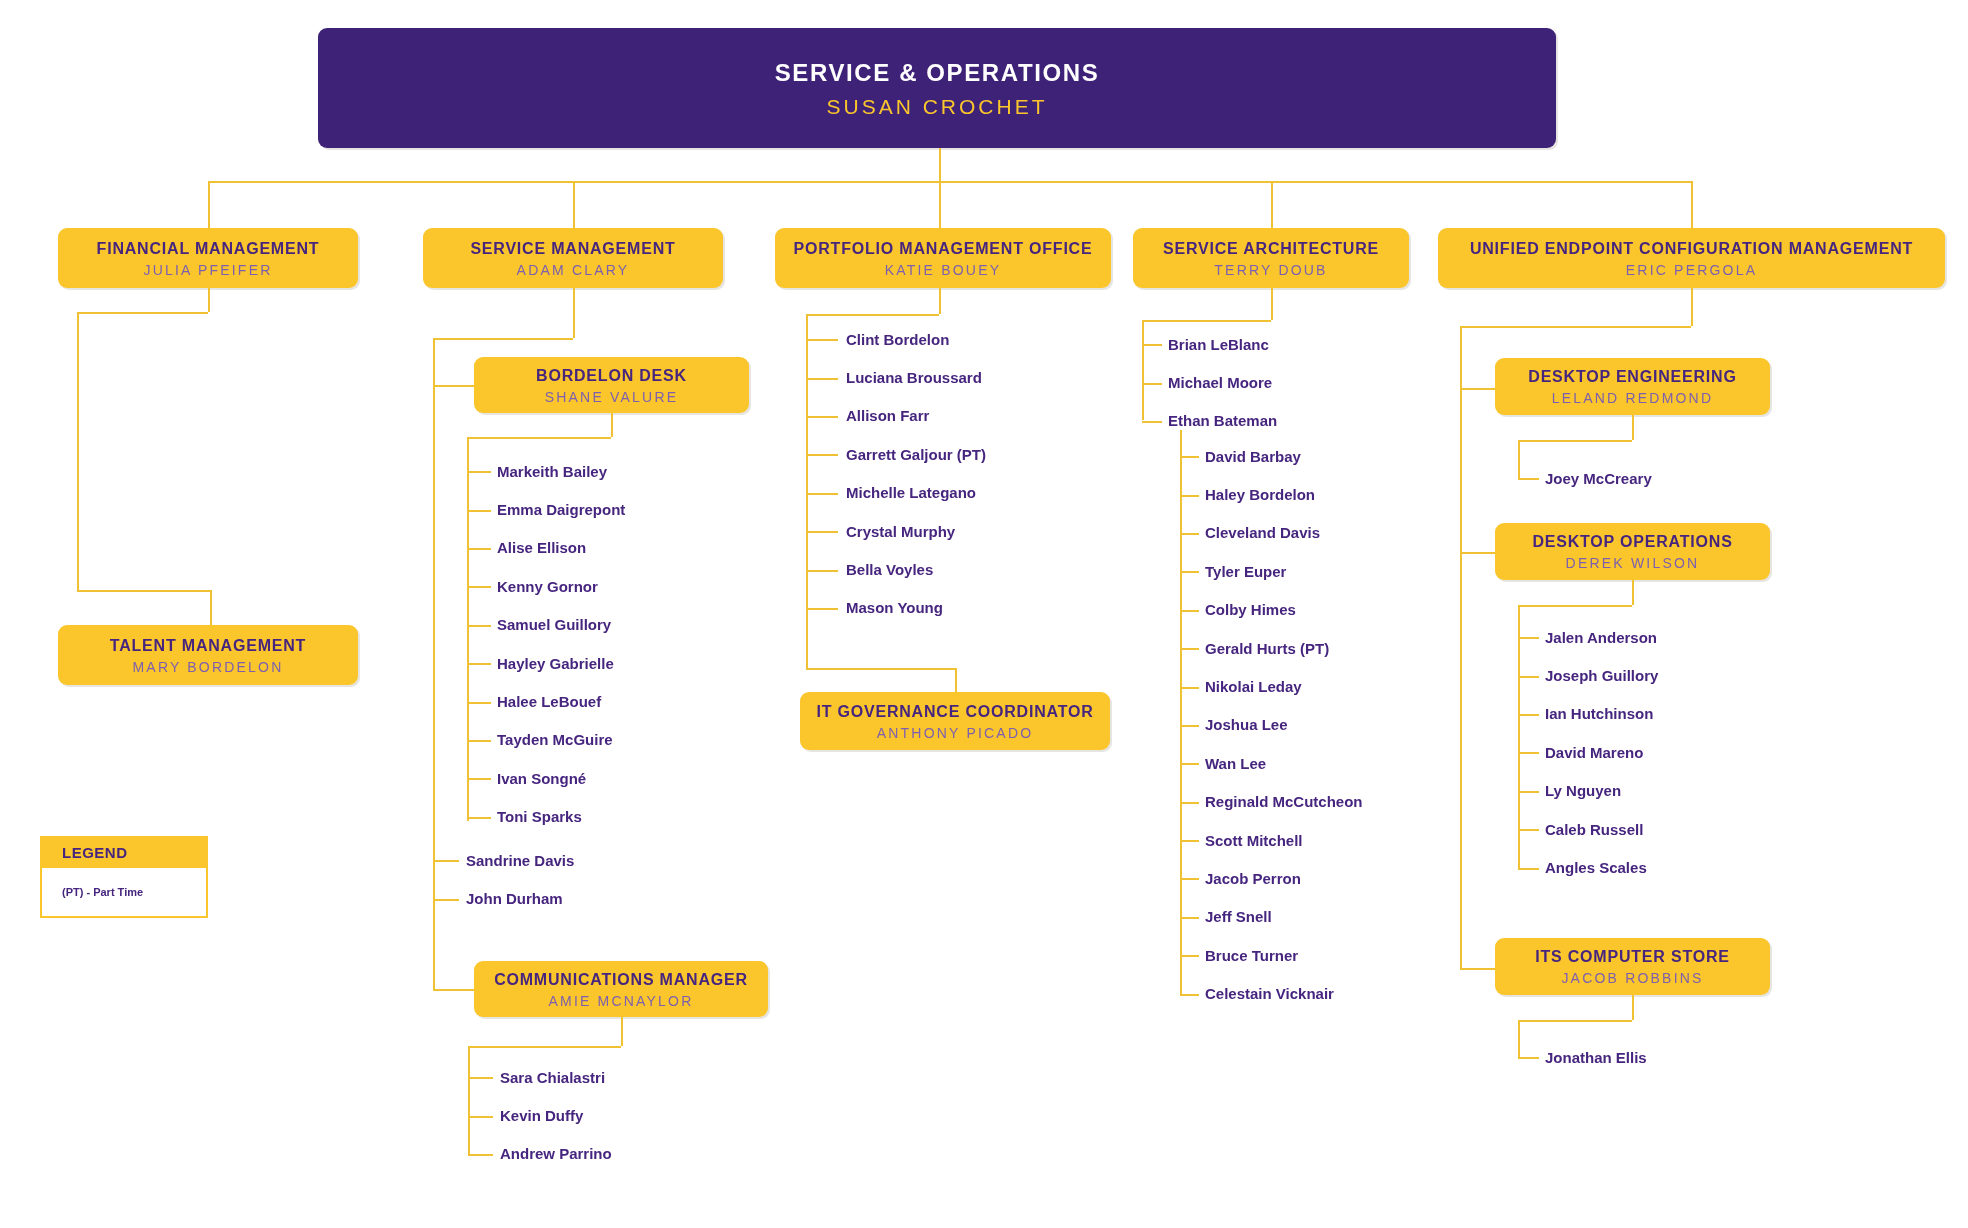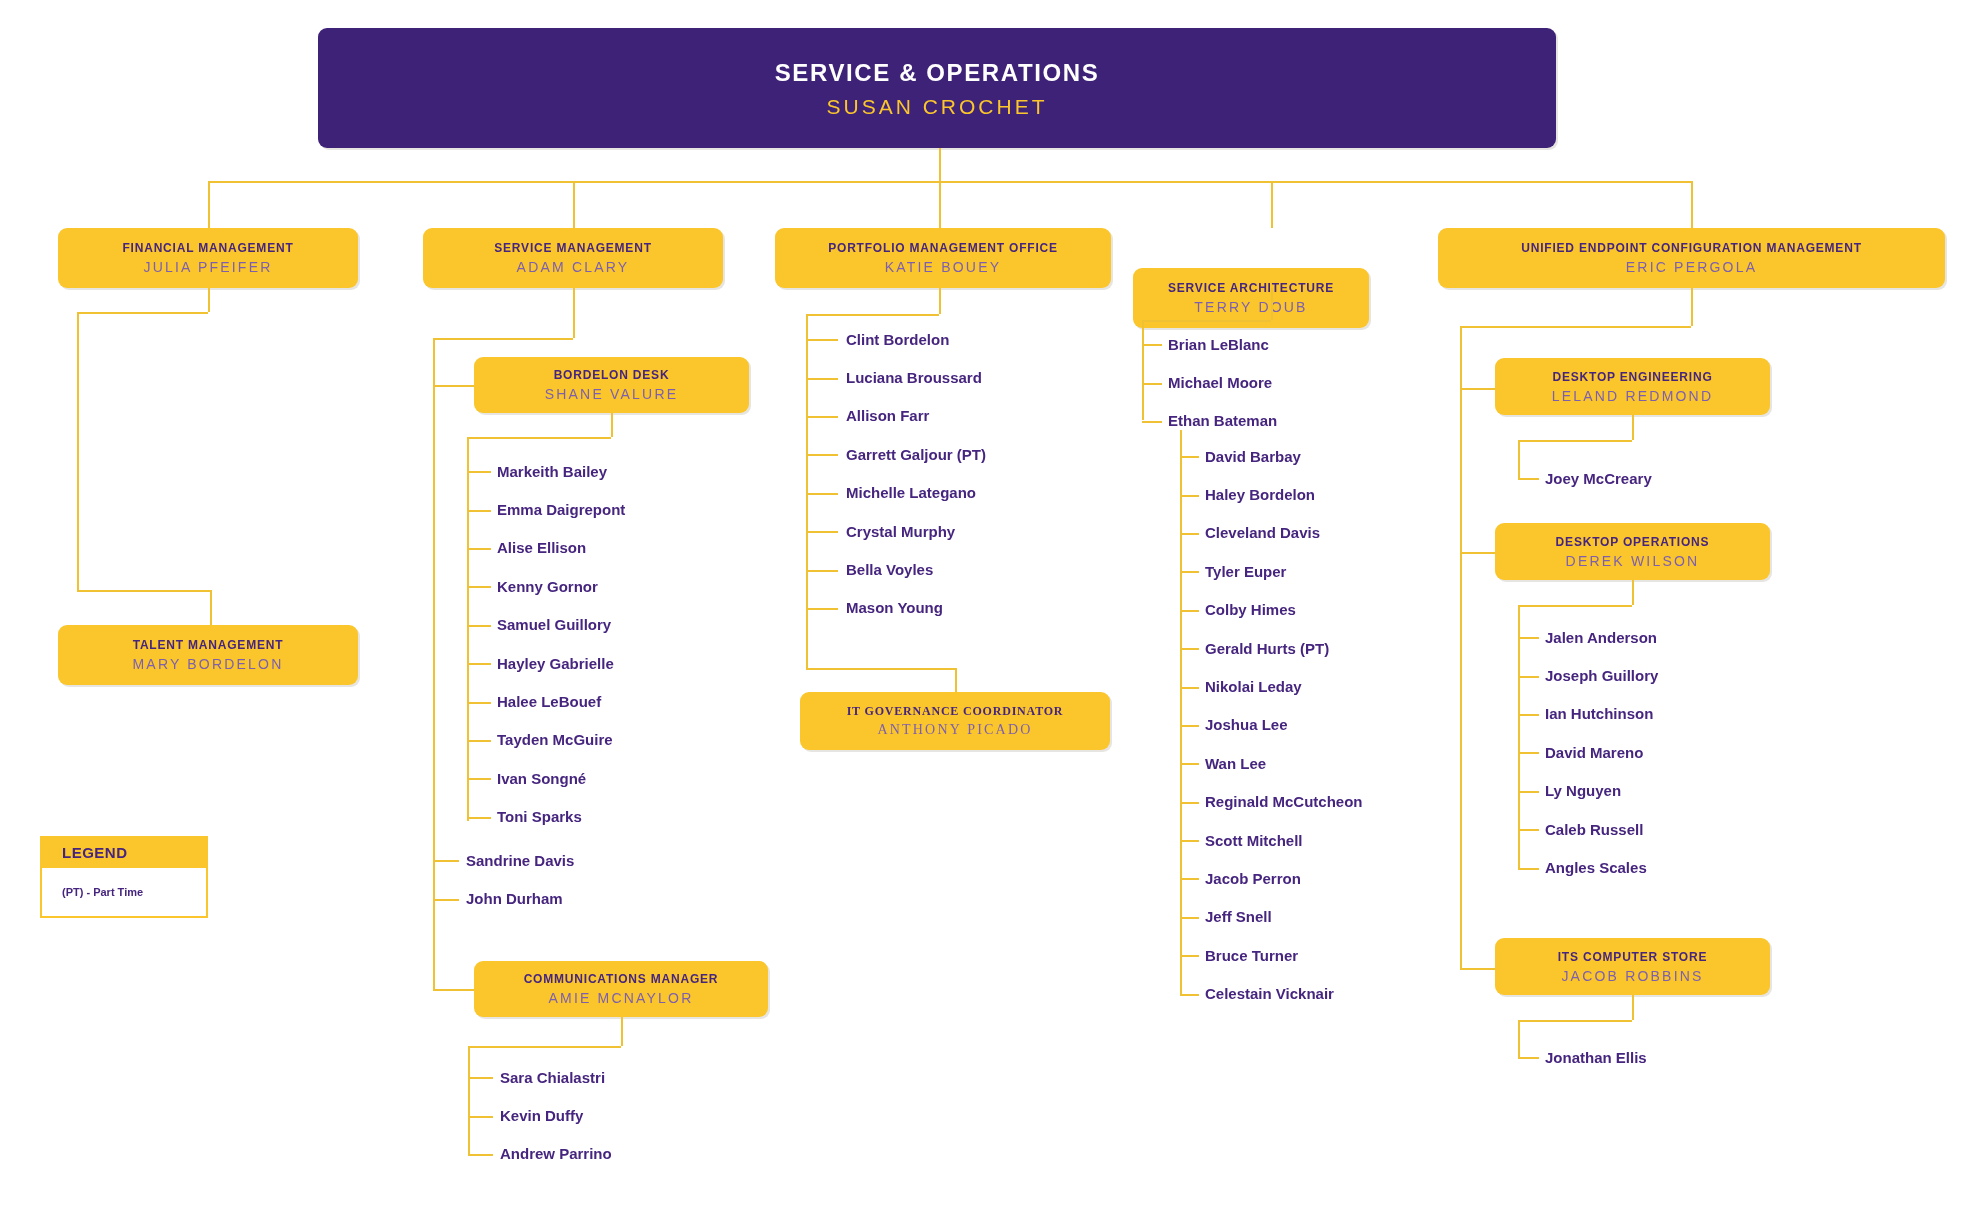--- a/index.html
+++ b/index.html
@@ -16,21 +16,21 @@
 
   
   .vline{position:absolute;width:0;border-left:2px solid var(--line);}
   .hline{position:absolute;height:0;border-top:2px solid var(--line);}
 
   
   .box{position:absolute;display:flex;flex-direction:column;align-items:center;justify-content:center;
        border-radius:9px;text-align:center;box-shadow:2px 2px 0 rgba(60,40,10,.12);}
   .box.root{background:var(--purple-deep);}
   .box.dept{background:var(--yellow);}
-  .box .title{font-weight:bold;color:var(--purple-text);font-size:12px;letter-spacing:.8px;line-height:1.25;}
+  .box .title{font-weight:bold;color:var(--purple-text);font-size:16px;letter-spacing:.8px;line-height:1.25;}
   .box .sub{color:var(--purple-sub);font-size:14px;letter-spacing:2.2px;margin-top:3px;}
   .box.root .title{color:#ffffff;font-size:24px;letter-spacing:1.6px;}
   .box.root .sub{color:var(--yellow);font-size:21px;letter-spacing:3px;margin-top:7px;}
 
   
   .members{position:absolute;display:flex;flex-direction:column;}
   .member{position:relative;height:38.4px;display:flex;align-items:center;
           font-weight:bold;color:var(--purple-text);font-size:15px;white-space:nowrap;}
   .member::before{content:"";position:absolute;top:50%;left:var(--stub-left,-30px);
                   width:var(--stub-w,24px);border-top:2px solid var(--line);}
@@ -140,26 +140,26 @@
     <div class="member">Luciana Broussard</div>
     <div class="member">Allison Farr</div>
     <div class="member">Garrett Galjour (PT)</div>
     <div class="member">Michelle Lategano</div>
     <div class="member">Crystal Murphy</div>
     <div class="member">Bella Voyles</div>
     <div class="member">Mason Young</div>
   </div>
   <div class="hline" style="left:806px;top:668px;width:149px;"></div>
   <div class="vline" style="left:955px;top:668px;height:24px;"></div>
-  <div class="box dept" style="left:800px;top:692px;width:310px;height:58px;font-family:Liberation Serif, serif;">
+  <div class="box dept" style="left:800px;top:692px;width:310px;height:58px;">
     <div class="title">IT GOVERNANCE COORDINATOR</div>
     <div class="sub">ANTHONY PICADO</div>
   </div>
 
-  <div class="box dept" style="left:1133px;top:228px;width:236px;height:60px;margin-top:40px;">
+  <div class="box dept" style="left:1133px;top:228px;width:276px;height:60px;">
     <div class="title">SERVICE ARCHITECTURE</div>
     <div class="sub">TERRY DOUB</div>
   </div>
   <div class="vline" style="left:1271px;top:288px;height:32px;"></div>
   <div class="hline" style="left:1142px;top:320px;width:129px;"></div>
   <div class="vline" style="left:1142px;top:320px;height:100px;"></div>
   <div class="members" style="left:1168px;top:325px;--stub-left:-26px;--stub-w:20px;">
     <div class="member">Brian LeBlanc</div>
     <div class="member">Michael Moore</div>
     <div class="member">Ethan Bateman</div>

